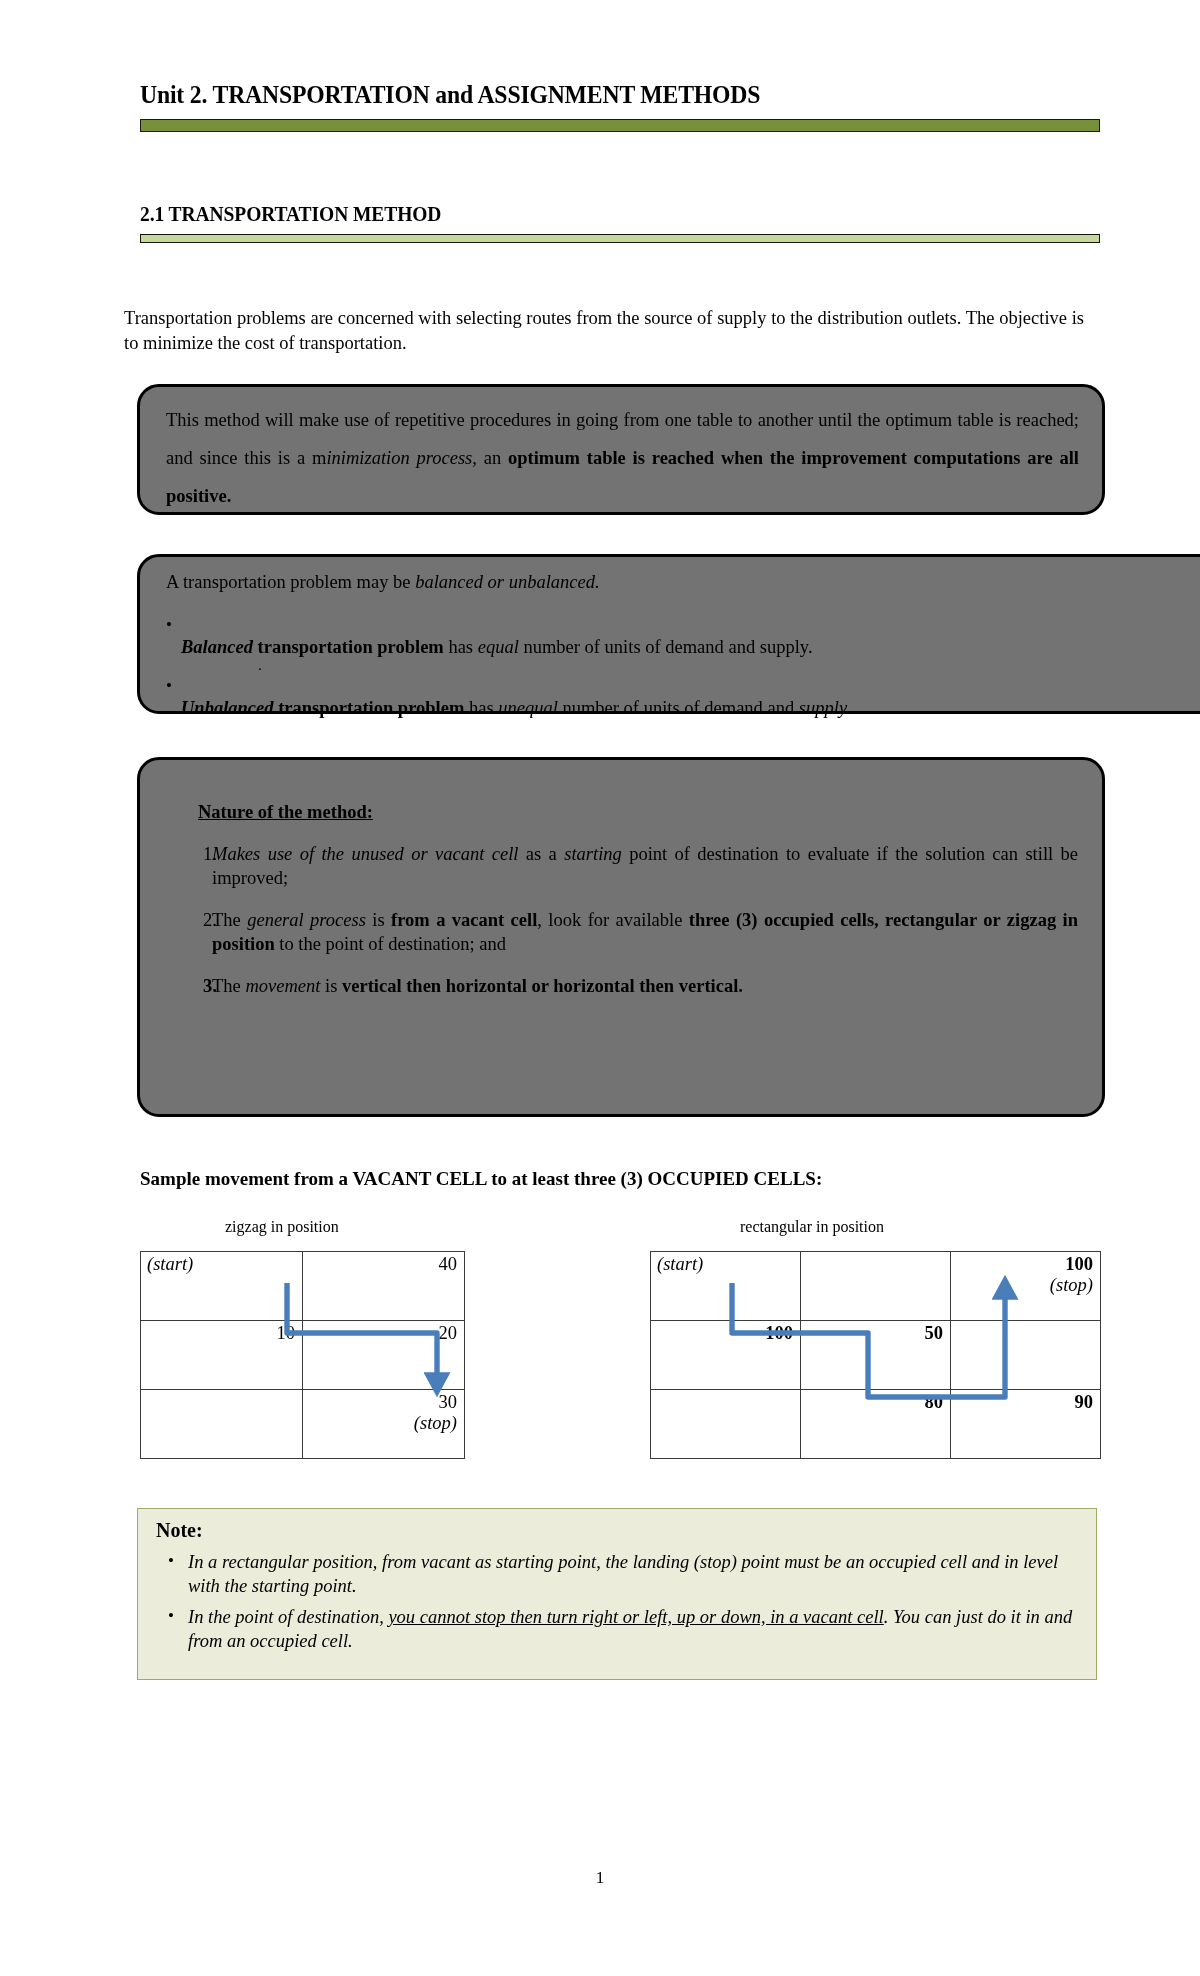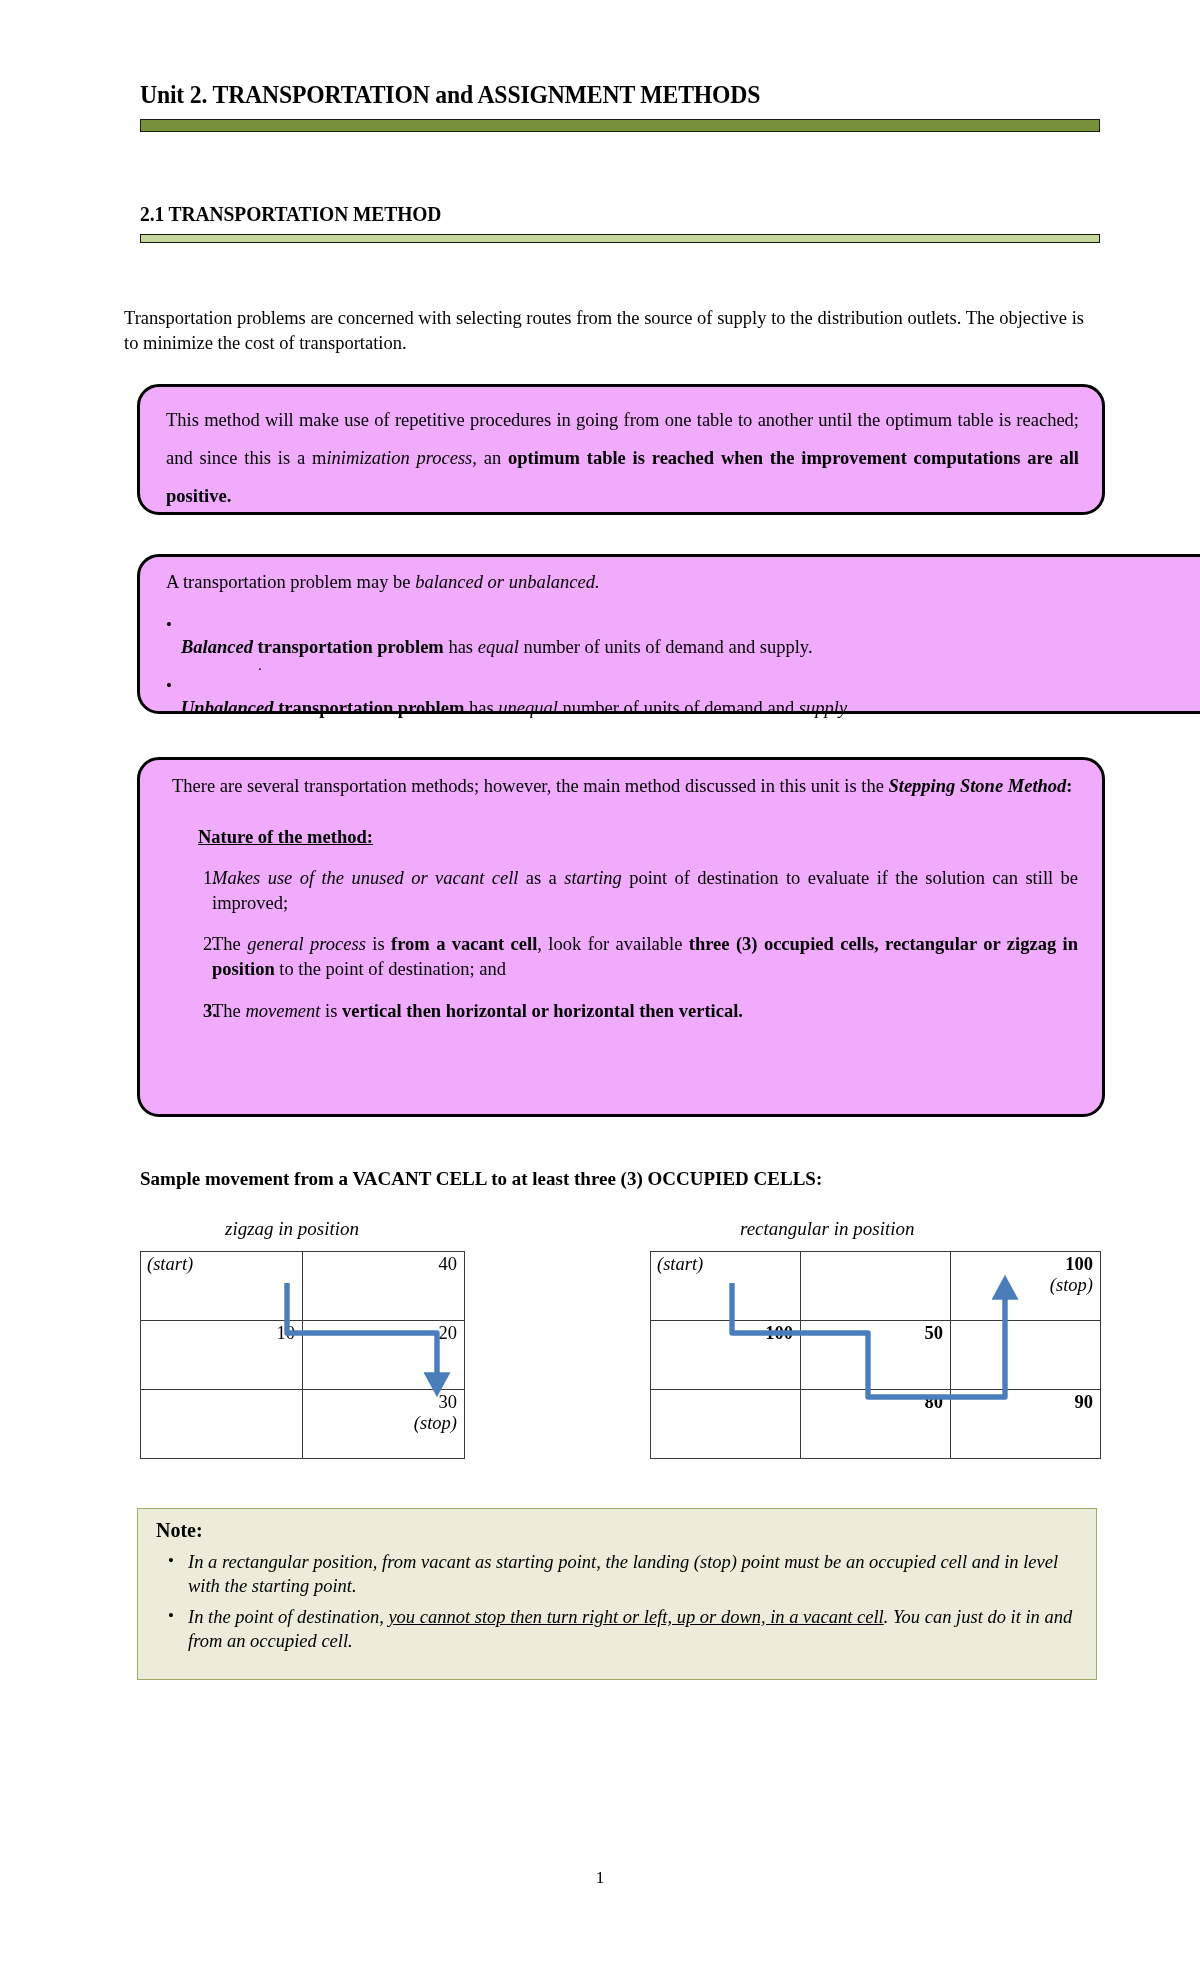--- a/index.html
+++ b/index.html
@@ -40,21 +40,21 @@
     position:absolute;left:124px;top:306px;width:960px;
     font-size:18.5px;line-height:1.33;text-align:justify;
   }
 
   
   .rbox{
     position:absolute;
     border:3.2px solid #000;
     border-radius:22px;
     box-sizing:border-box;
-    background:#f0abfc;
+    background:#737373;
   }
   .rbox .inner{
     font-size:18.5px;line-height:1.33;text-align:justify;
   }
 
   #box1{left:137px;top:384px;width:968px;height:131px;}
   #box1 .inner{position:absolute;left:26px;top:15px;width:913px;line-height:2.05;}
 
   #box2{left:137px;top:554px;width:1088px;height:160px;}
   #box2 .inner{position:absolute;left:26px;top:13px;width:916px;}
@@ -83,21 +83,21 @@
   i.it{font-style:italic;}
   b.bd{font-weight:bold;}
   .bi{font-weight:bold;font-style:italic;}
 
   
   .sample-head{
     position:absolute;left:140px;top:1168px;width:960px;
     font-size:19px;font-weight:bold;
   }
   .grid-cap{
-    position:absolute;font-size:19px;font-style:italic;
+    position:absolute;font-size:16px;
   }
   #cap-zig{left:225px;top:1218px;}
   #cap-rec{left:740px;top:1218px;}
 
   
   .gtable{
     position:absolute;border-collapse:collapse;
     font-size:18.5px;
   }
   .gtable td{
@@ -169,23 +169,20 @@
 
       <div class="bullet-row" style="margin-top:4px;">
         <div class="bullet-dot">•</div>
         <div class="bullet-txt"><span class="bi">Unbalanced</span><b class="bd"> transportation problem</b><span> has </span><i class="it">unequal</i><span> number of units of demand and </span><i class="it">supply</i><span>.</span></div>
       </div>
     </div>
   </div>
 
   <div class="rbox" id="box3">
     <div class="inner">
-      <div style="text-indent:6px;">
-        <span>There are several transportation methods; however, the main method discussed in this unit is the </span><span class="bi">Stepping Stone Method</span><b class="bd">:</b>
-      </div>
 
       <div class="nature">Nature of the method:</div>
 
       <ol class="olist">
         <li>
           <span class="num">1.</span>
           <span class="txt"><i class="it">Makes use of the unused or vacant cell</i><span> as a </span><i class="it">starting</i><span> point of destination to evaluate if the solution can still be improved;</span></span>
         </li>
         <li>
           <span class="num">2.</span>

